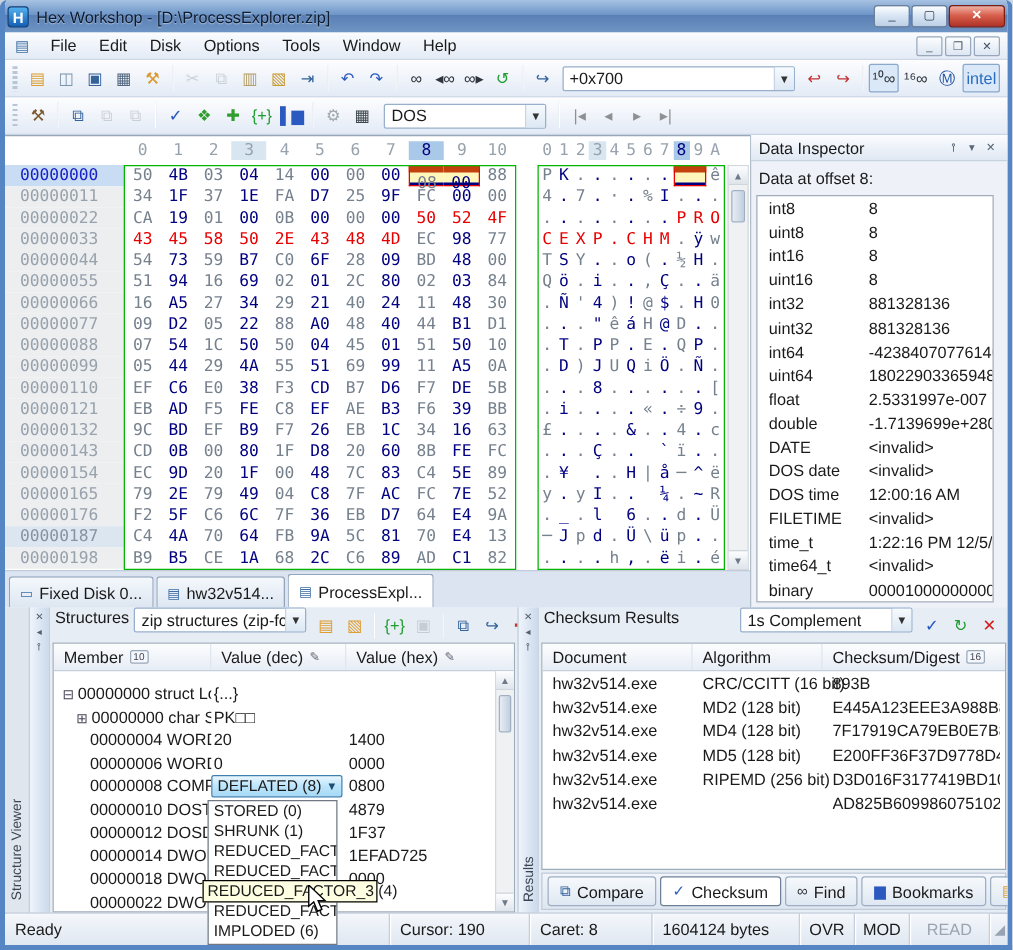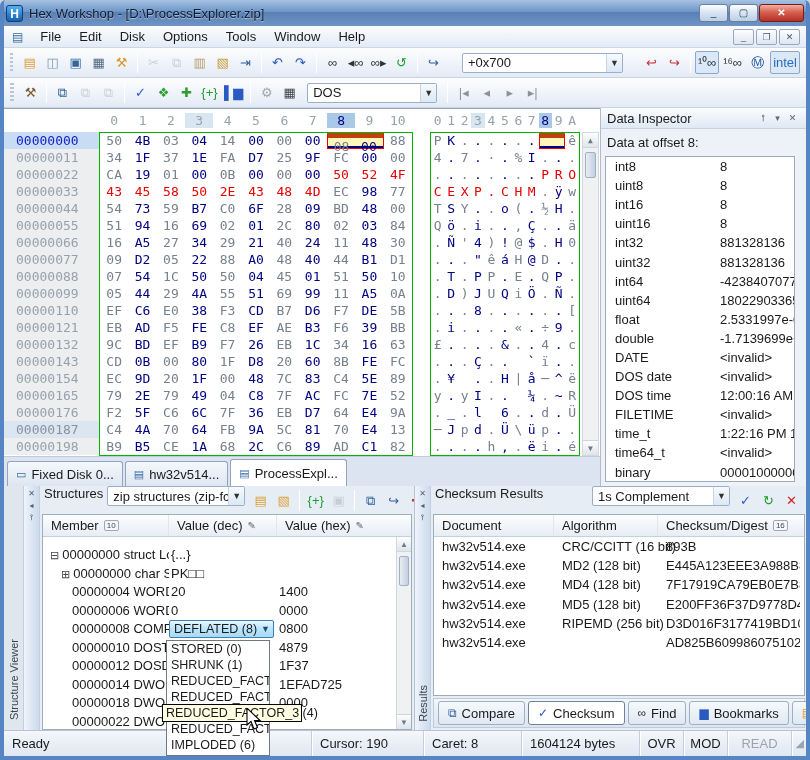--- a/index.html
+++ b/index.html
@@ -43,21 +43,21 @@
   .tbtn{min-width:23px;height:23px;border:1px solid transparent;border-radius:2px;
     display:flex;align-items:center;justify-content:center;padding:0 2px;}
   .tbtn.pressed{border-color:#89a8cc;background:#dae8f7;}
   .tbtn.dis{opacity:.45;}
   .tglyph{font-size:13px;line-height:1;white-space:nowrap;}
   .tsep{width:1px;height:21px;background:#c0ccdc;border-right:1px solid #fff;margin:0 4px;}
   .combo{height:20px;border:1px solid #98b0cc;background:#fff;display:flex;align-items:center;border-radius:2px;}
   .combo-t{flex:1;padding:0 5px;white-space:nowrap;overflow:hidden;}
   .combo-a{width:16px;height:100%;display:flex;align-items:center;justify-content:center;
     font-size:9px;color:#333;border-left:1px solid #c8d4e4;background:linear-gradient(#f6fafd,#dce8f4);}
-  .offcombo{width:212px;margin:0 17px;}
+  .offcombo{width:212px;margin:0 4px;}
   .doscombo{width:130px;margin:0 6px;}
   .pin{display:inline-block;transform:rotate(-90deg);}
   
   .hexwin{position:absolute;left:0;top:108px;width:596px;height:348px;background:#fff;
     border-top:1px solid #98a8b8;font-family:"DejaVu Sans Mono","Liberation Mono",monospace;font-size:13px;}
   .hexhead{display:flex;height:23px;align-items:center;color:#98a2ac;}
   .hh-off{width:96px;}
   .hh-cells{display:flex;width:312px;}
   .hh-c{width:28.36px;text-align:center;}
   .hh-gap{width:19px;}
@@ -85,21 +85,21 @@
   .sarrow.dn{position:absolute;bottom:0;width:100%;border-top:1px solid #cfd5dc;border-bottom:none;}
   .thumb{margin:4px 2px;height:26px;background:linear-gradient(90deg,#e8edf4,#c3cfdf);border:1px solid #9fb0c4;border-radius:2px;}
   
   .inspector{position:absolute;left:596px;top:108px;width:206px;height:378px;background:#eef2f8;border-left:1px solid #b2bdca;}
   .ins-title{height:21px;background:linear-gradient(#fbfcfe,#dfe8f4);border-bottom:1px solid #c6d2e0;
     display:flex;align-items:center;padding:0 6px;}
   .ins-title .t{flex:1;}
   .ins-ico{width:15px;text-align:center;color:#5a6878;font-size:9px;}
   .ins-cap{padding:6px 6px 4px;}
   .ins-list{position:absolute;left:4px;top:48px;width:190px;height:326px;background:#fff;border:1px solid #9facba;overflow:hidden;}
-  .insrow{display:flex;height:19.1px;align-items:center;padding-left:9px;gap:25px;}
+  .insrow{display:flex;height:19.1px;align-items:center;padding-left:9px;}
   .inslbl{width:80px;}
   .insval{flex:1;white-space:nowrap;overflow:hidden;}
   
   .doctabs{position:absolute;left:0;top:456px;width:596px;height:30px;background:#dbe4f0;
     border-top:1px solid #c0ccdb;display:flex;align-items:flex-end;padding:0 3px;gap:2px;}
   .dtab{height:25px;display:flex;align-items:center;gap:5px;padding:0 8px;
     border:1px solid #93a5bb;border-bottom:none;border-radius:3px 3px 0 0;
     background:linear-gradient(#f4f8fc,#dde6f1);}
   .dtab.active{background:#fff;height:27px;}
   .dtab .ic{font-size:11px;color:#3c6ea5;}

